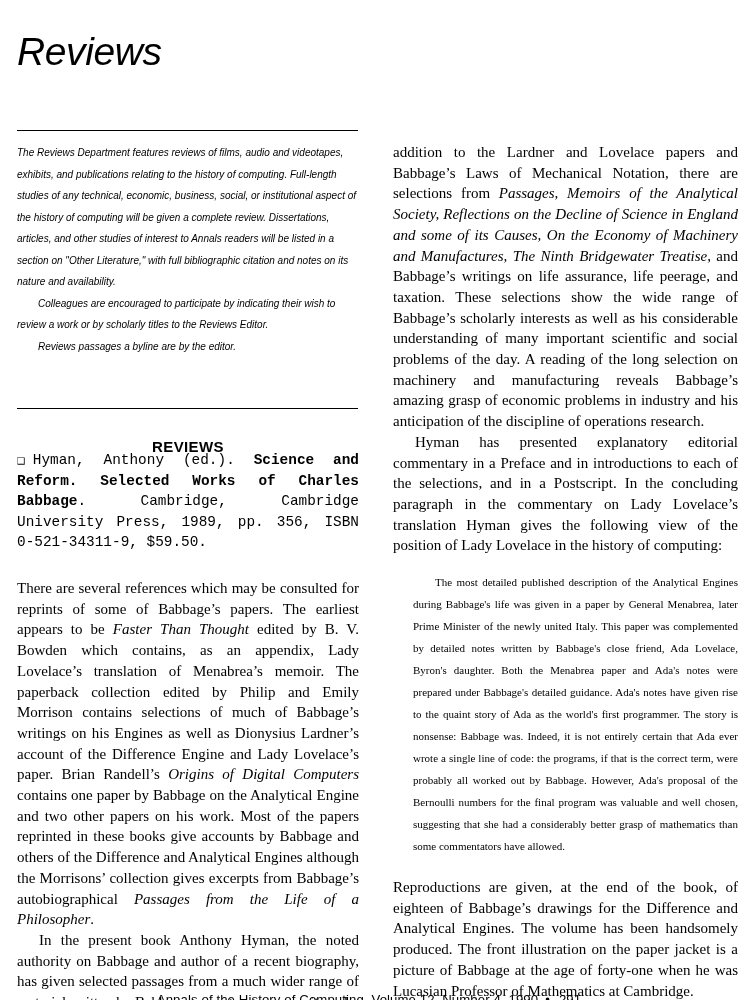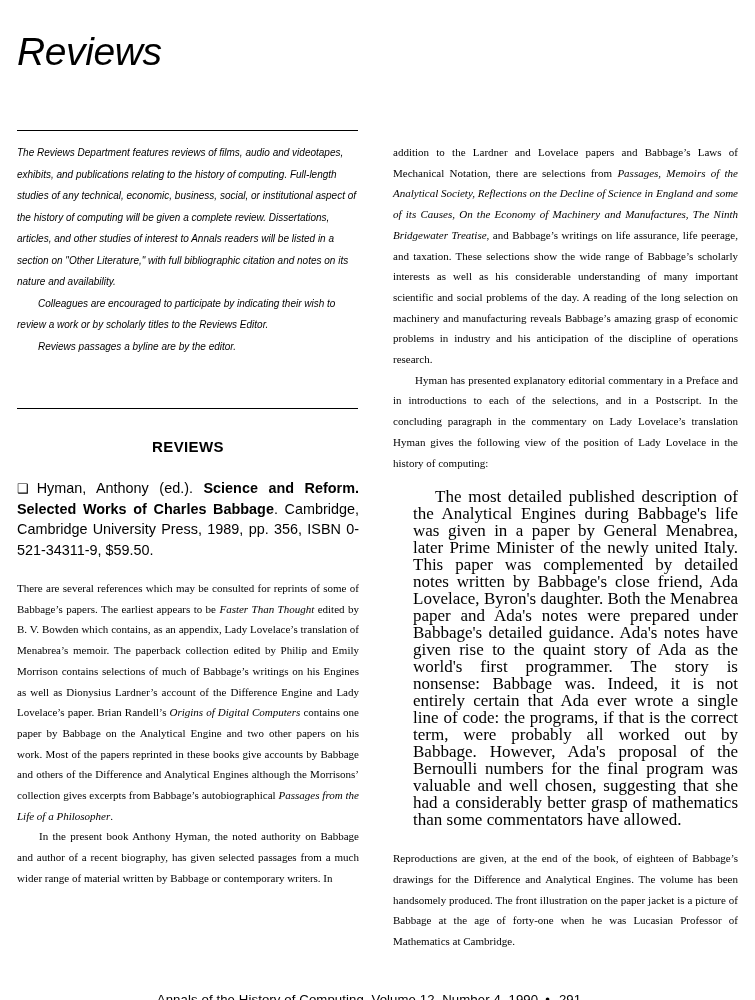--- a/index.html
+++ b/index.html
@@ -87,23 +87,23 @@
     text-align: center;
     font-family: "Liberation Sans", sans-serif;
     font-weight: bold;
     font-size: 15px;
     letter-spacing: 0.4px;
   }
 
   .citation {
     position: absolute;
     left: 17px;
-    top: 458px;
-    width: 342px;
-    font-family: Liberation Sans, sans-serif;
+    top: 430px;
+    width: 342px;
+    font-family: Liberation Mono, monospace;
     font-size: 14.4px;
     line-height: 20.6px;
     text-align: justify;
   }
   .citation .bullet {
     font-size: 13px;
     line-height: 14px;
     margin-right: 8px;
   }
   .citation b { font-weight: bold; }
@@ -118,39 +118,39 @@
   
   .col-right {
     position: absolute;
     left: 393px;
     top: 122px;
     width: 345px;
   }
 
   .body-text p {
     margin: 0;
-    font-size: 11px;
+    font-size: 15px;
     line-height: 20.7px;
     text-align: justify;
     text-justify: inter-word;
     hyphens: manual;
   }
   .body-text p + p {
     text-indent: 22px;
   }
   .body-text i, .body-text em { font-style: italic; }
 
   .blockquote {
     margin: 15px 0 0 20px;
     width: 325px;
   }
   .blockquote p {
     margin: 0;
-    font-size: 17px;
-    line-height: 17px;
+    font-size: 11px;
+    line-height: 22px;
     text-align: justify;
     text-indent: 22px;
   }
 
   .after-quote {
     margin-top: 20px;
   }
 
   
   .footer {

